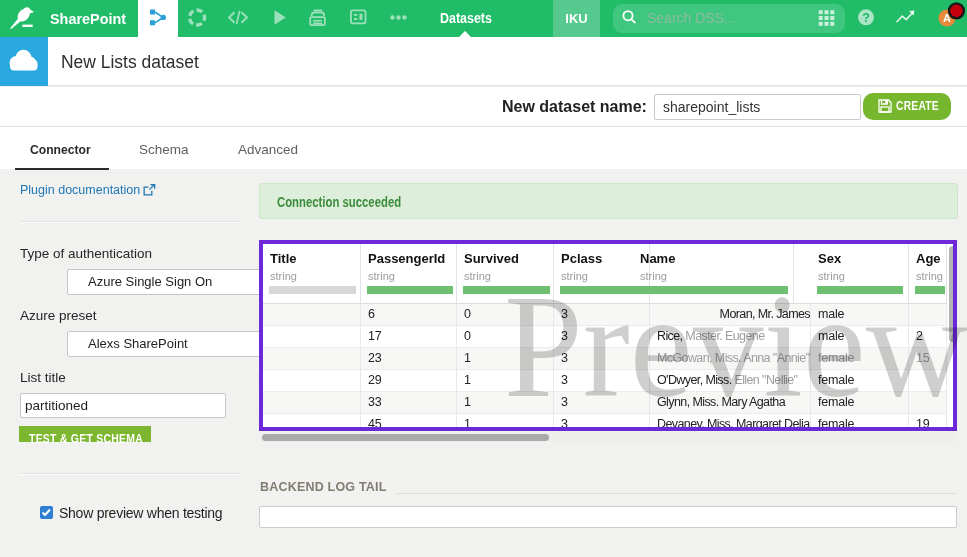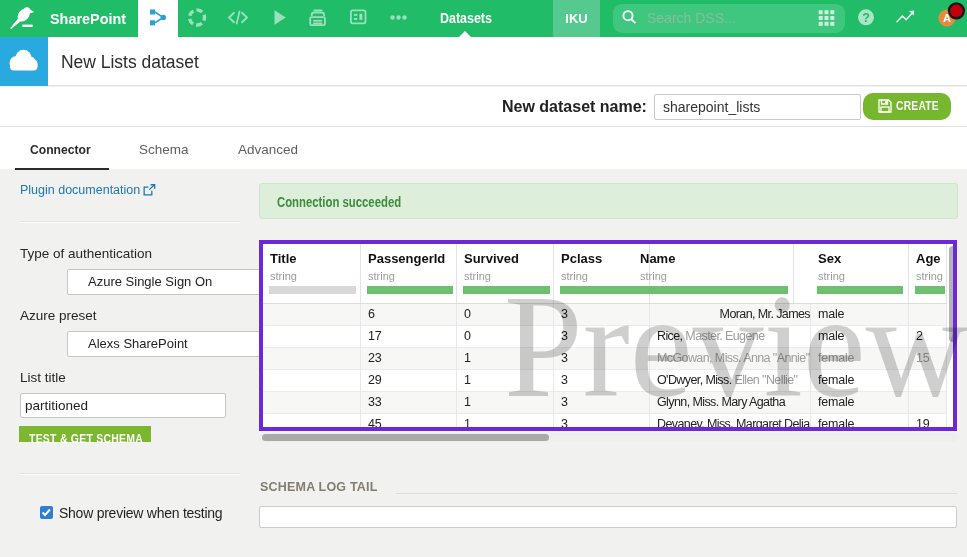--- a/index.html
+++ b/index.html
@@ -316,15 +316,15 @@
 <div class="tcell" style="left:548px; width:98px;">female</div>
 <div class="tcell" style="left:646px; width:38px;">19</div>
 </div>
 <div id="vsb"></div>
 </div>
 <div id="watermark">Preview</div>
 <div id="hsbtrack">
     <div id="hsb"></div>
   </div>
 
-<div id="blt">SCHEMA LOG TAIL</div>
+<div id="blt">BACKEND LOG TAIL</div>
 <div id="bltline"></div>
 <div id="logbox"></div>
 
 </body></html>

